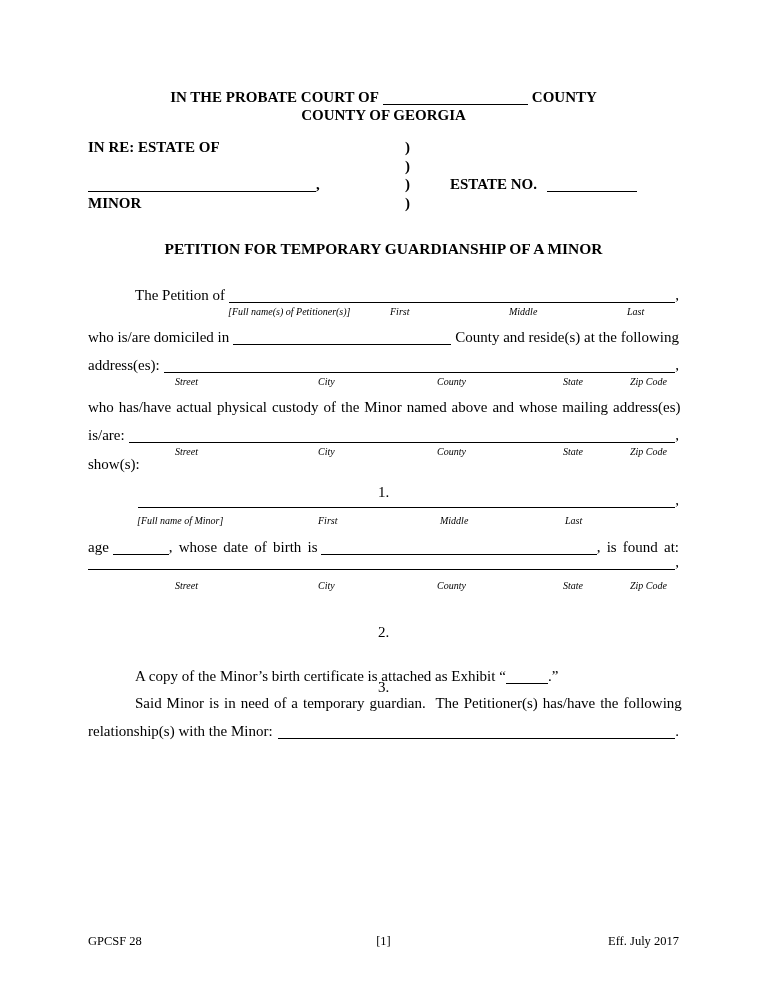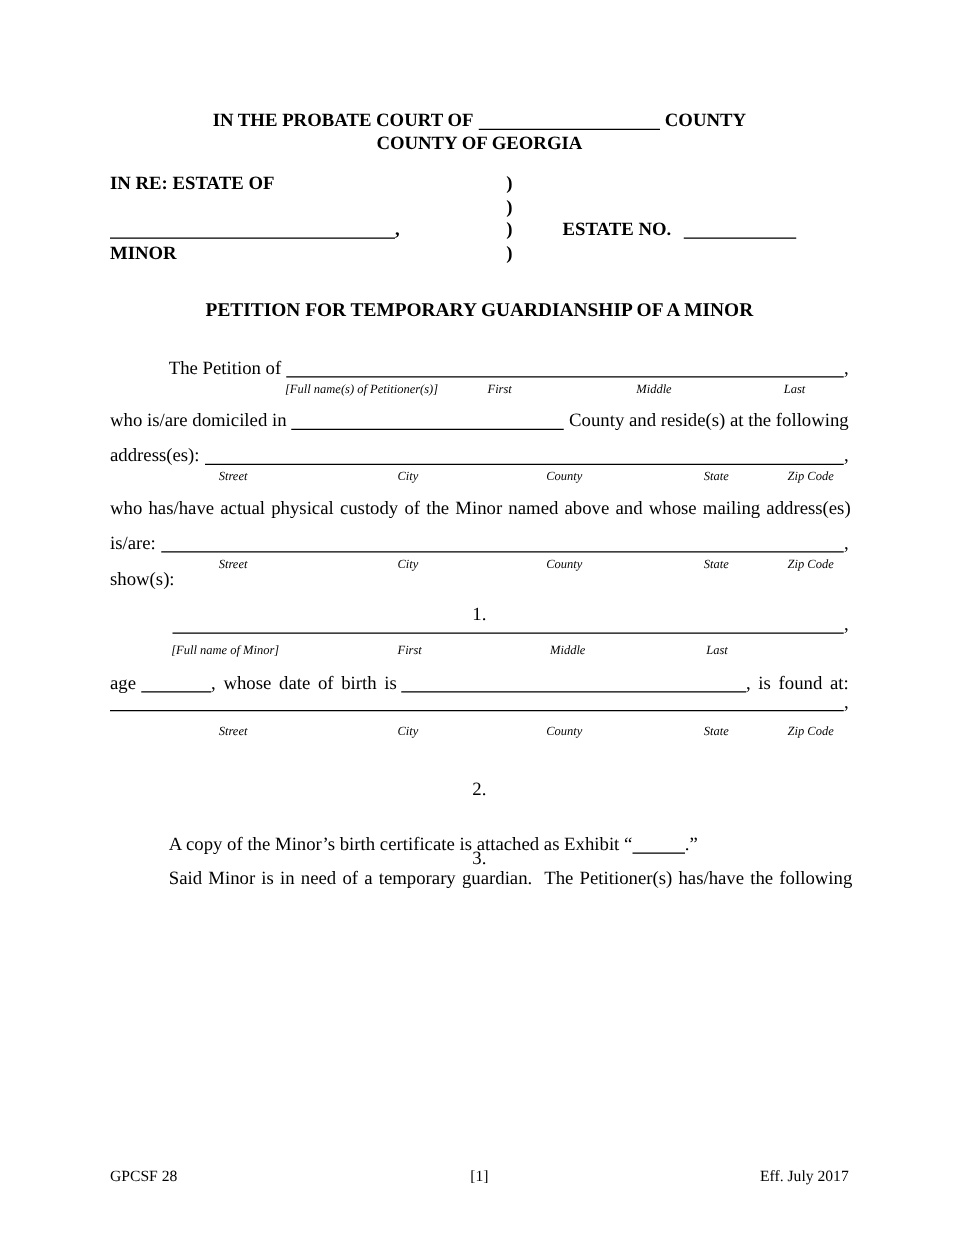--- a/index.html
+++ b/index.html
@@ -169,20 +169,25 @@
     <span style="left:542px;">Zip Code</span>
   </div>
 
   <div class="row center" style="top:624px;">2.</div>
   <div class="row" style="top:640px; padding-left:47px;margin-top:28px;">
     <span>A copy of the Minor’s birth certificate is attached as Exhibit “</span><span class="blank" style="width:42px;"></span><span>.”</span>
   </div>
 
   <div class="row center" style="top:679px;">3.</div>
   <div class="row pre ws1" style="top:695px; padding-left:47px;">Said Minor is in need of a temporary guardian.  The Petitioner(s) has/have the following</div>
+  <div class="row frow" style="top:723px;">
+    <span>relationship(s) with the Minor:</span>
+      <span class="fill" style="margin-left:5px;"></span>
+      <span>.</span>
+  </div>
 
   <div class="footer-row">
     <span class="f-left">GPCSF 28</span>
     <span class="f-center">[1]</span>
     <span class="f-right">Eff. July 2017</span>
   </div>
 
 </div>
 
 </body></html>

